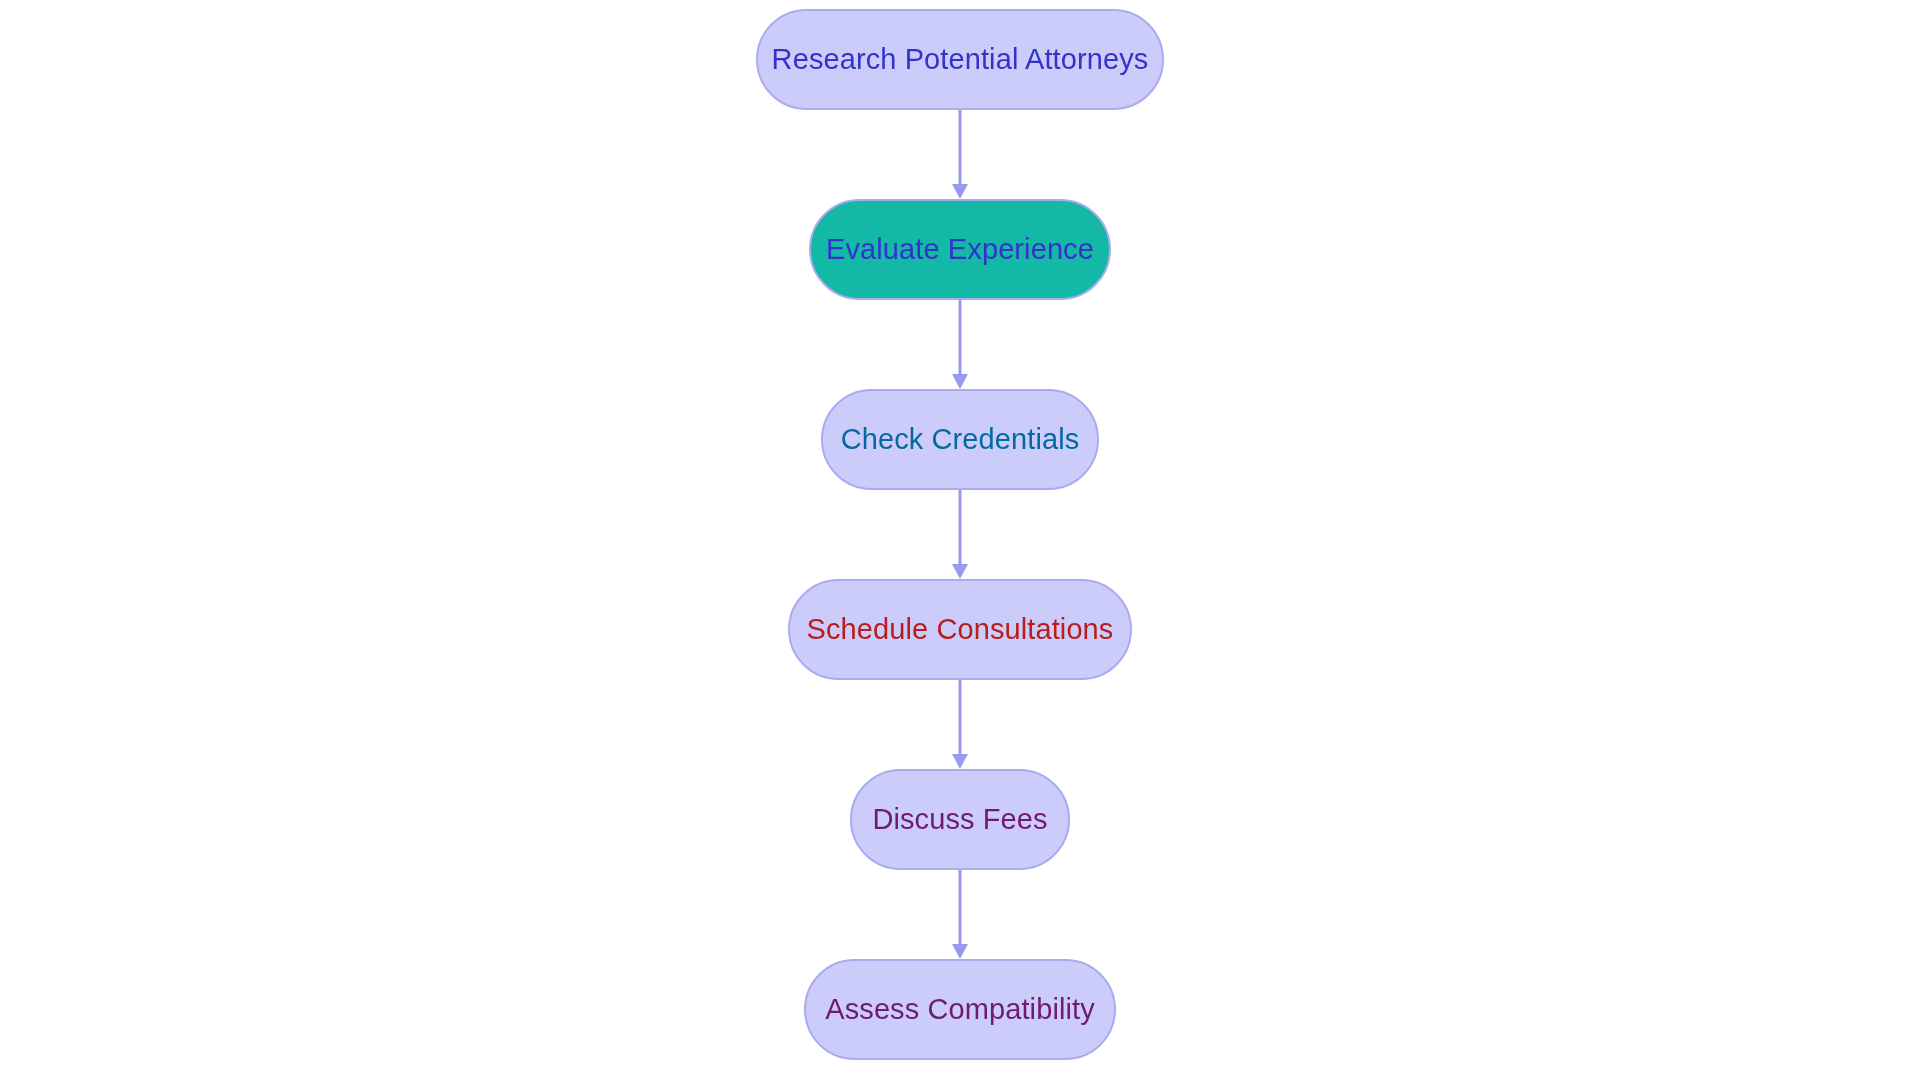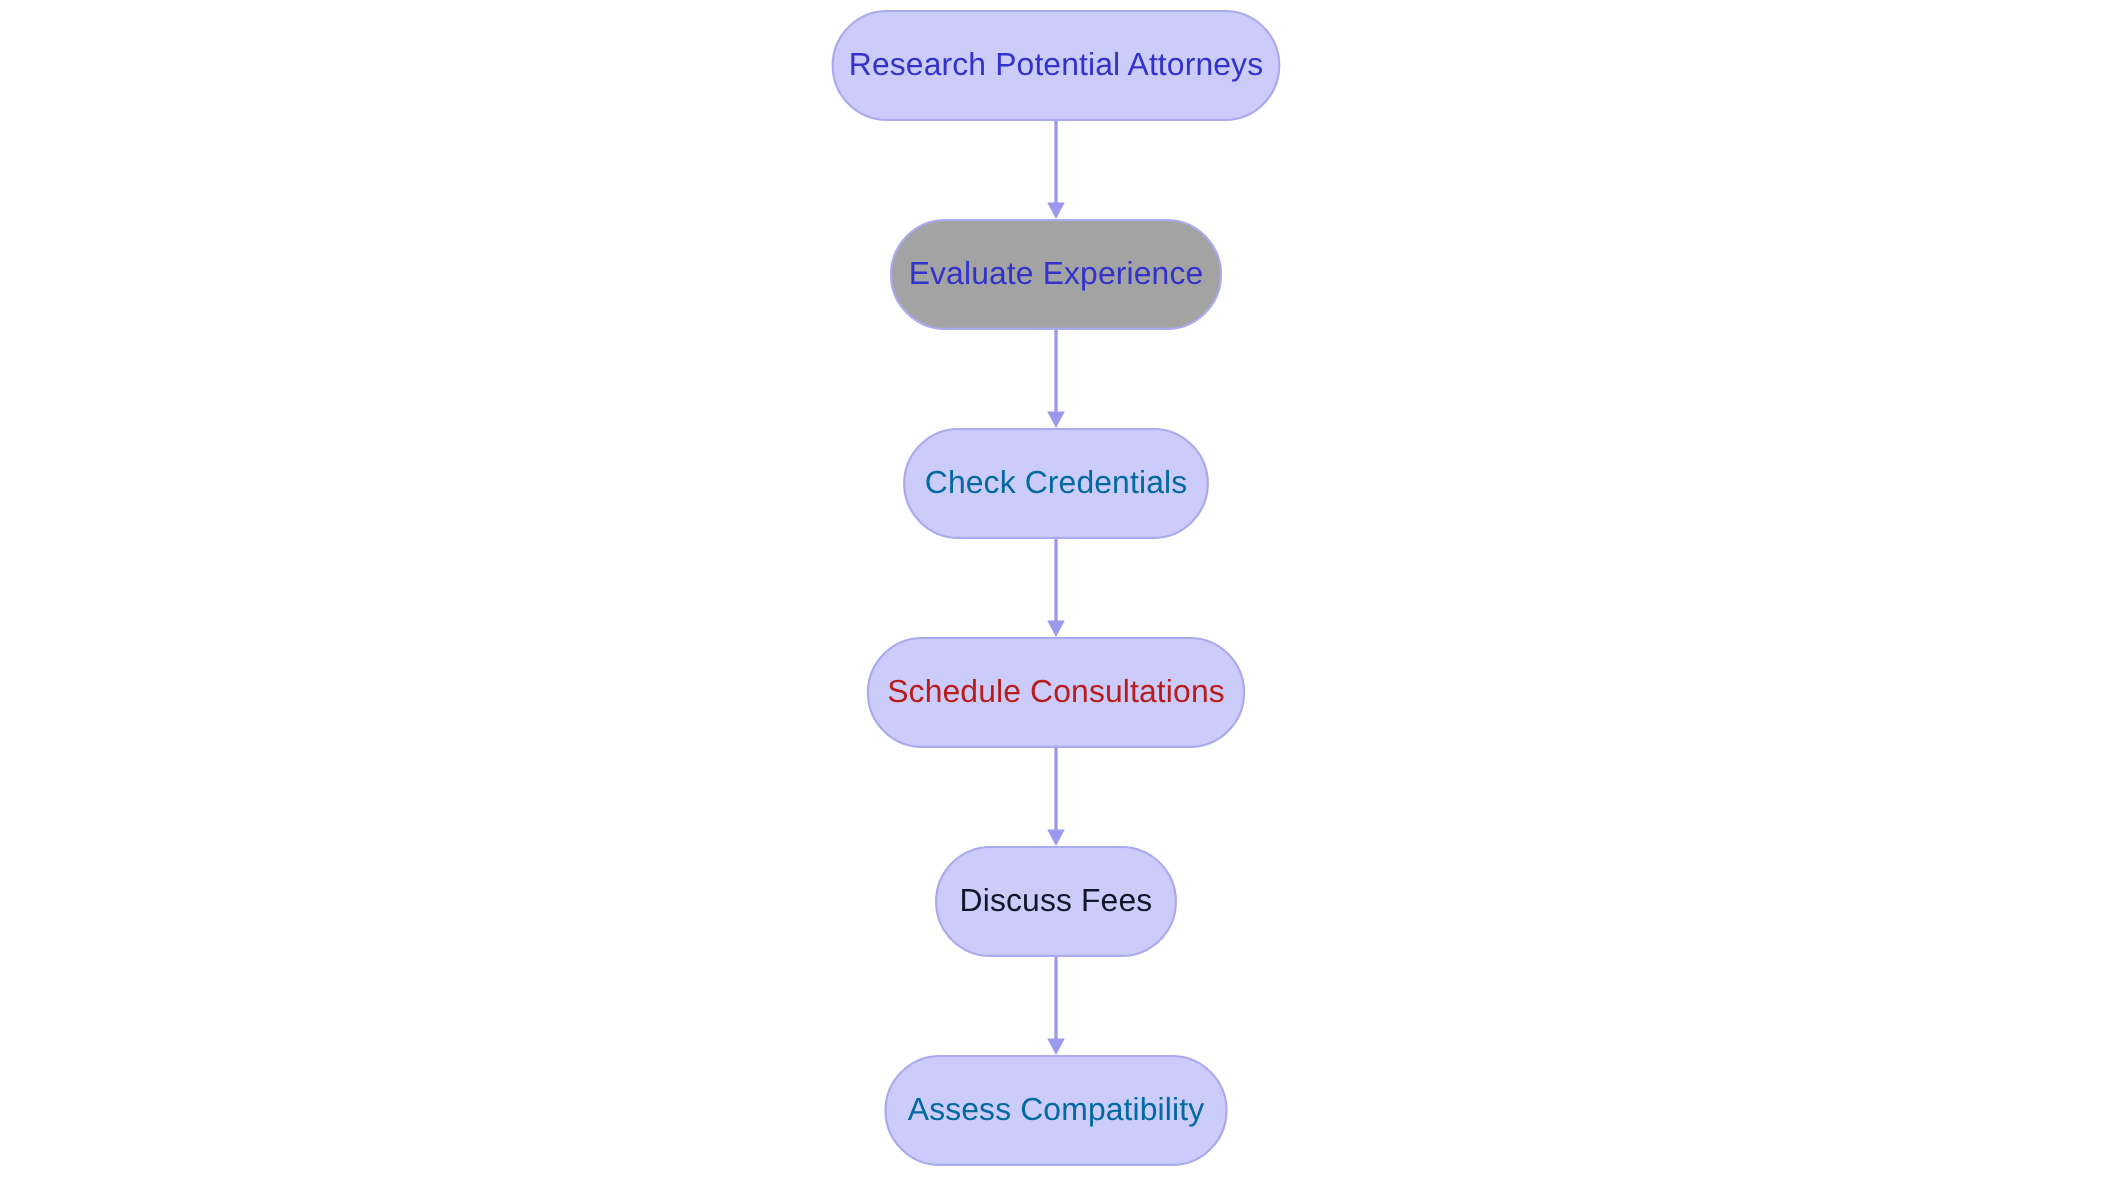--- a/index.html
+++ b/index.html
@@ -80,21 +80,21 @@
     <span class="flow-node-label" style="color: rgb(51, 51, 204);">Research Potential Attorneys</span>
   </div>
 
   <div class="flow-connector" style="top: 110px; height: 89px;">
     <svg viewBox="0 0 30 89" preserveAspectRatio="none">
       <line class="connector-line" x1="15" y1="0" x2="15" y2="75" style="stroke: rgb(153, 153, 238);"></line>
       <polygon class="connector-head" points="7,74 23,74 15,89" style="fill: rgb(153, 153, 238);"></polygon>
     </svg>
   </div>
 
-  <div class="flow-node" style="top: 199px; width: 302px; background: #a3a3a3; border-color: rgb(170, 170, 238);">
+  <div class="flow-node" style="top: 199px; width: 302px; background: #14b8a6; border-color: rgb(170, 170, 238);">
     <span class="flow-node-label" style="color: rgb(51, 51, 204);">Evaluate Experience</span>
   </div>
 
   <div class="flow-connector" style="top: 300px; height: 89px;">
     <svg viewBox="0 0 30 89" preserveAspectRatio="none">
       <line class="connector-line" x1="15" y1="0" x2="15" y2="75" style="stroke: rgb(153, 153, 238);"></line>
       <polygon class="connector-head" points="7,74 23,74 15,89" style="fill: rgb(153, 153, 238);"></polygon>
     </svg>
   </div>
 
@@ -114,27 +114,27 @@
   </div>
 
   <div class="flow-connector" style="top: 680px; height: 89px;">
     <svg viewBox="0 0 30 89" preserveAspectRatio="none">
       <line class="connector-line" x1="15" y1="0" x2="15" y2="75" style="stroke: rgb(153, 153, 238);"></line>
       <polygon class="connector-head" points="7,74 23,74 15,89" style="fill: rgb(153, 153, 238);"></polygon>
     </svg>
   </div>
 
   <div class="flow-node" style="top: 769px; width: 220px; background: rgb(204, 204, 250); border-color: rgb(170, 170, 238);">
-    <span class="flow-node-label" style="color: #0f172a;">Discuss Fees</span>
+    <span class="flow-node-label" style="color: #701a75;">Discuss Fees</span>
   </div>
 
   <div class="flow-connector" style="top: 870px; height: 89px;">
     <svg viewBox="0 0 30 89" preserveAspectRatio="none">
       <line class="connector-line" x1="15" y1="0" x2="15" y2="75" style="stroke: rgb(153, 153, 238);"></line>
       <polygon class="connector-head" points="7,74 23,74 15,89" style="fill: rgb(153, 153, 238);"></polygon>
     </svg>
   </div>
 
   <div class="flow-node" style="top: 959px; width: 312px; background: rgb(204, 204, 250); border-color: rgb(170, 170, 238);">
-    <span class="flow-node-label" style="color: #0369a1;">Assess Compatibility</span>
+    <span class="flow-node-label" style="color: #701a75;">Assess Compatibility</span>
   </div>
 
 </div>
 
 </body></html>

